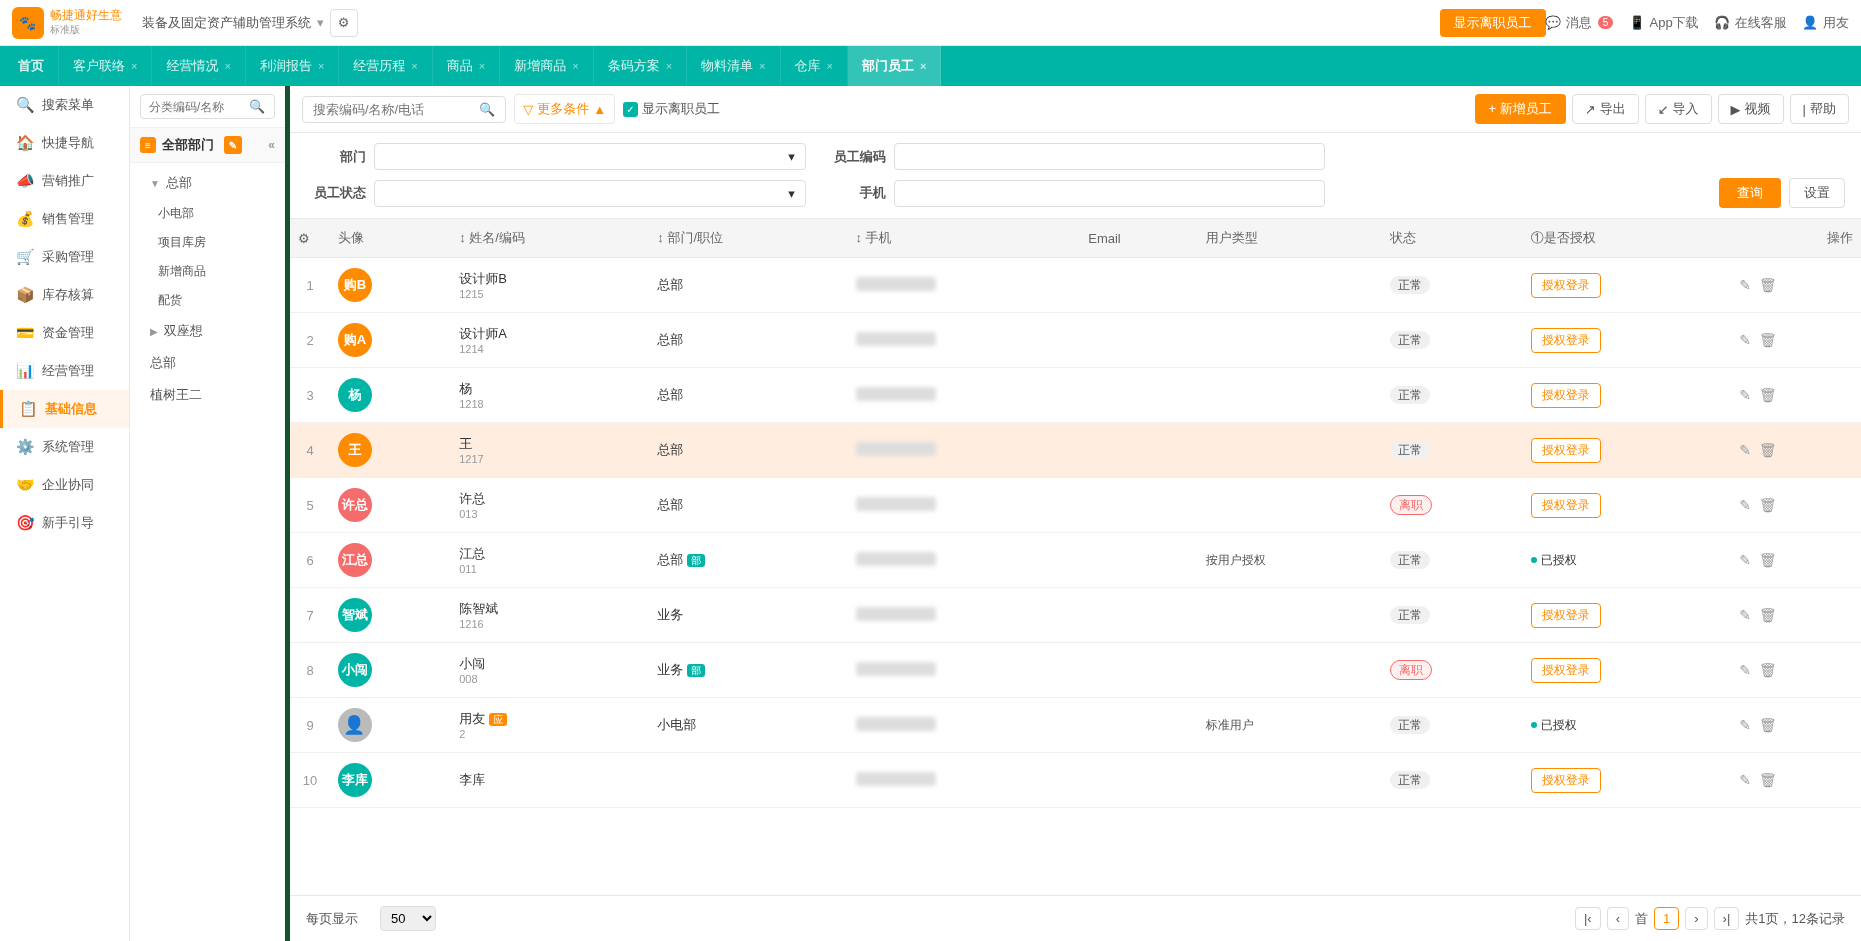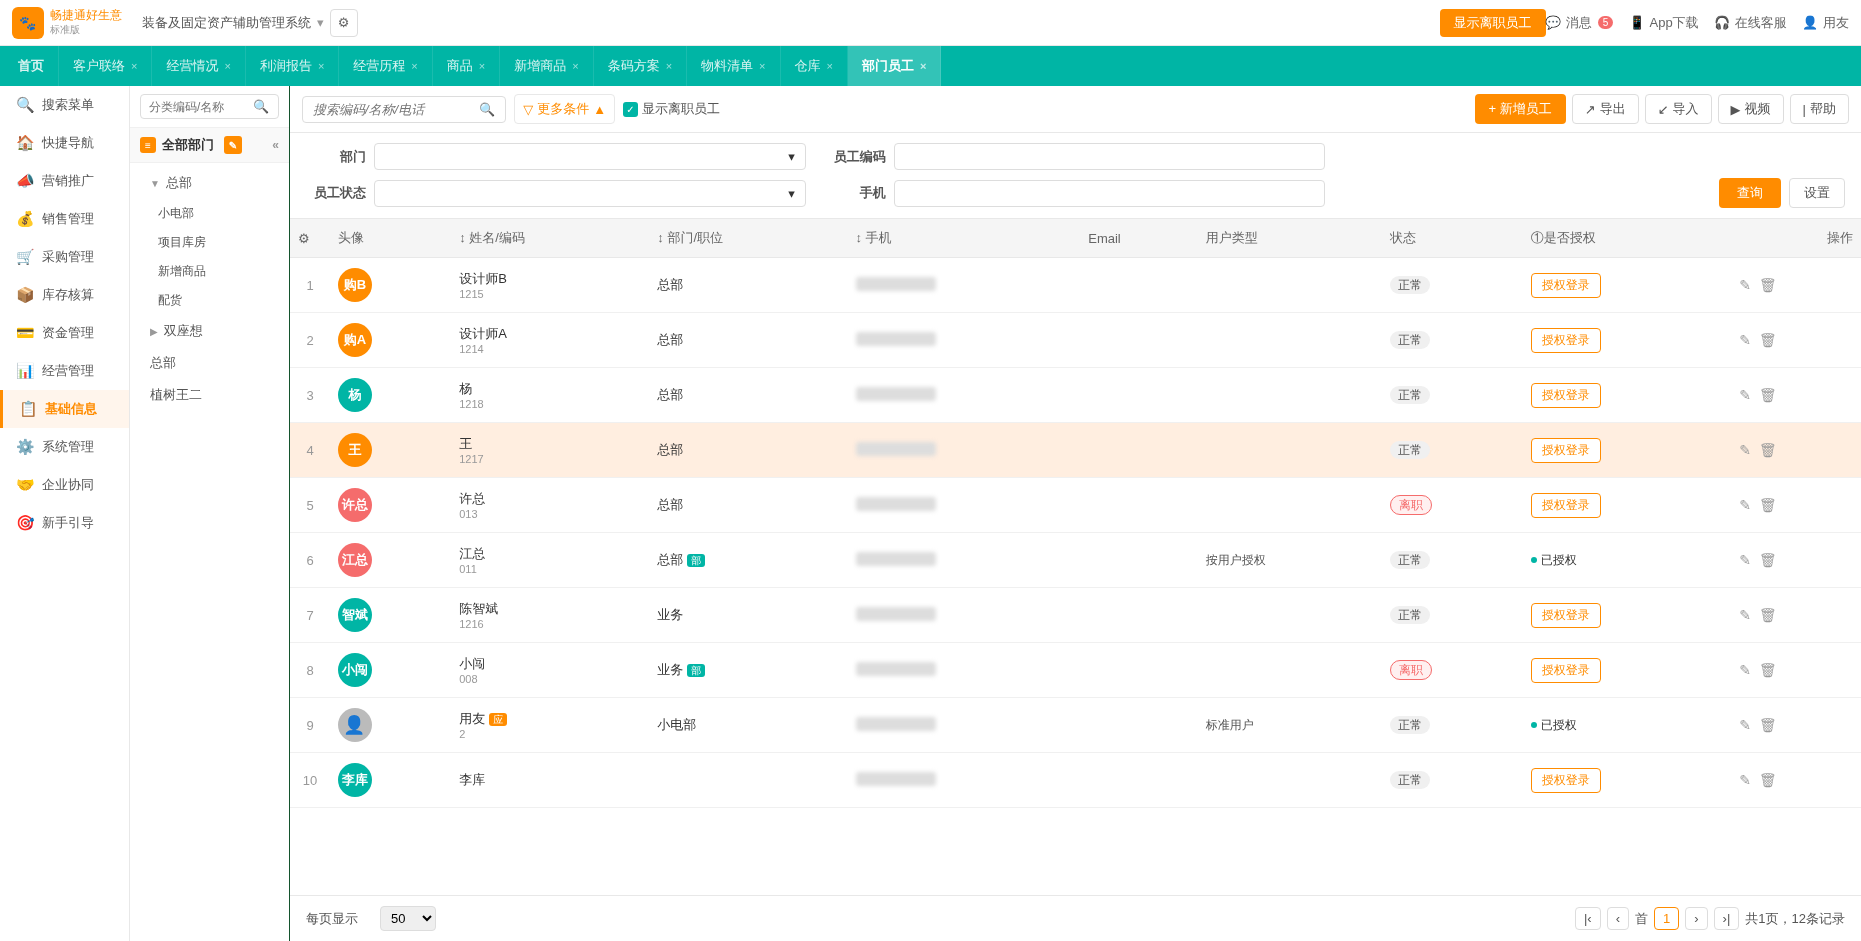--- a/index.html
+++ b/index.html
@@ -35,21 +35,21 @@
     .sidebar-item.active { background: #fff5ec; color: #ff8c00; font-weight: bold; border-left: 3px solid #ff8c00; }
     .sidebar-icon { font-size: 15px; width: 18px; text-align: center; }
 
     
     .content-area { flex: 1; display: flex; flex-direction: column; overflow: hidden; }
 
     
     .dept-employee-layout { display: flex; flex: 1; overflow: hidden; }
 
     
-    .dept-tree { width: 160px; background: #fff; border-right: 1px solid #14532d; display: flex; flex-direction: column; flex-shrink: 0; }
+    .dept-tree { width: 160px; background: #fff; border-right: 5px solid #14532d; display: flex; flex-direction: column; flex-shrink: 0; }
     .dept-tree-header { display: flex; align-items: center; padding: 8px 10px; border-bottom: 1px solid #f0f0f0; gap: 4px; }
     .search-box { flex: 1; display: flex; align-items: center; border: 1px solid #ddd; border-radius: 4px; padding: 4px 8px; gap: 4px; }
     .search-box input { border: none; outline: none; font-size: 12px; width: 100%; color: #999; }
     .dept-all { display: flex; align-items: center; padding: 8px 10px; gap: 6px; font-weight: bold; color: #333; background: #f9f9f9; border-bottom: 1px solid #f0f0f0; }
     .dept-all-icon { width: 16px; height: 16px; background: #ff8c00; border-radius: 3px; display: flex; align-items: center; justify-content: center; color: #fff; font-size: 10px; }
     .dept-all-edit { width: 18px; height: 18px; background: #ff8c00; border-radius: 3px; display: flex; align-items: center; justify-content: center; color: #fff; font-size: 10px; cursor: pointer; }
     .collapse-btn { cursor: pointer; color: #999; font-size: 12px; }
     .dept-item { padding: 7px 10px 7px 20px; cursor: pointer; color: #555; font-size: 13px; display: flex; align-items: center; gap: 4px; }
     .dept-sub-item { padding: 6px 10px 6px 28px; cursor: pointer; color: #555; font-size: 12px; }
     .dept-expand { color: #999; font-size: 10px; margin-right: 2px; }
@@ -251,21 +251,21 @@
           </div>
           <div class="dept-item">总部</div>
           <div class="dept-item">植树王二</div>
         </div>
       </div>
 
       <div class="employee-area">
 
         <div class="toolbar">
           <div class="toolbar-search">
-            <input type="text" style="border: none; outline: none; font-size: 13px; width: 160px; font-style: italic;" placeholder="搜索编码/名称/电话">
+            <input type="text" style="border: none; outline: none; font-size: 13px; width: 160px;" placeholder="搜索编码/名称/电话">
             <span style="color:#999;">🔍</span>
           </div>
           <div class="more-filter">
             <span>▽</span>
             <span>更多条件</span>
             <span>▲</span>
           </div>
           <div class="show-resigned">
             <div class="checkbox-checked">✓</div>
             <span>显示离职员工</span>

